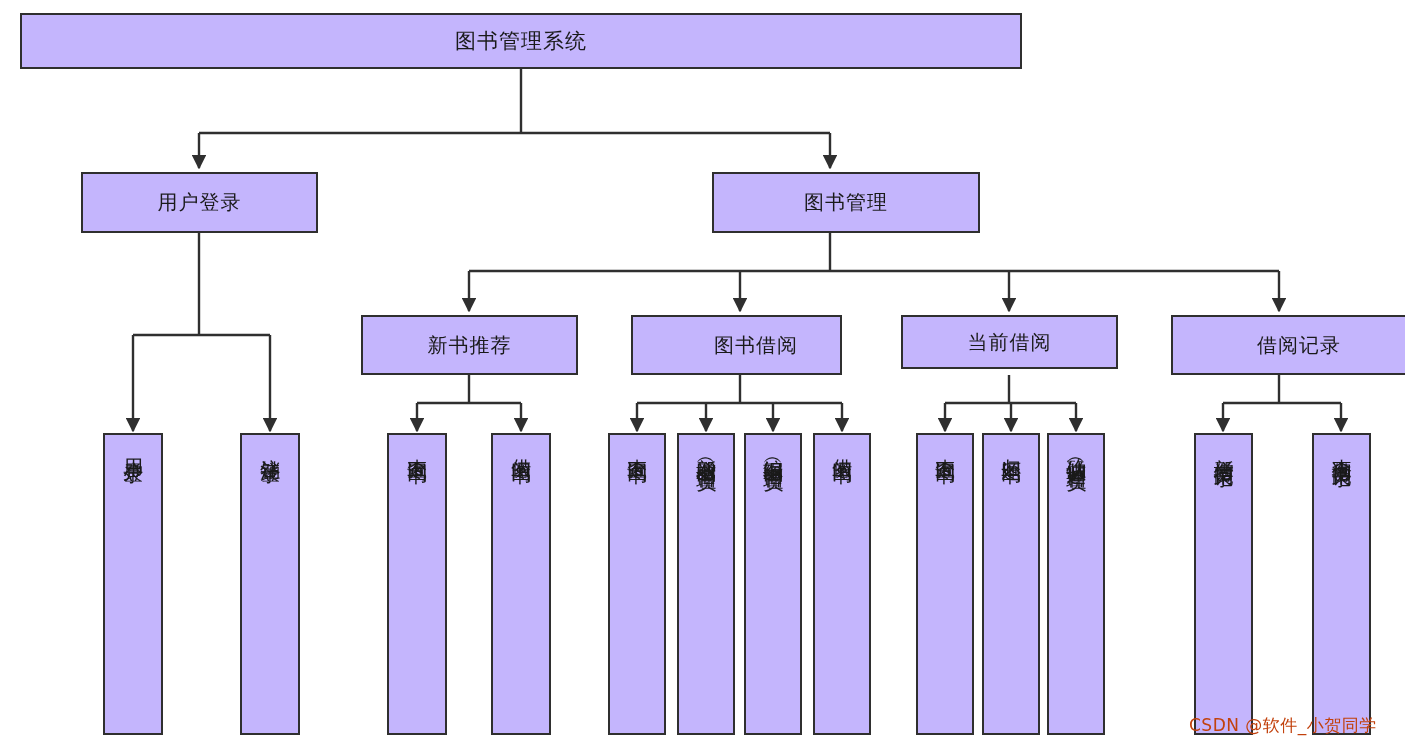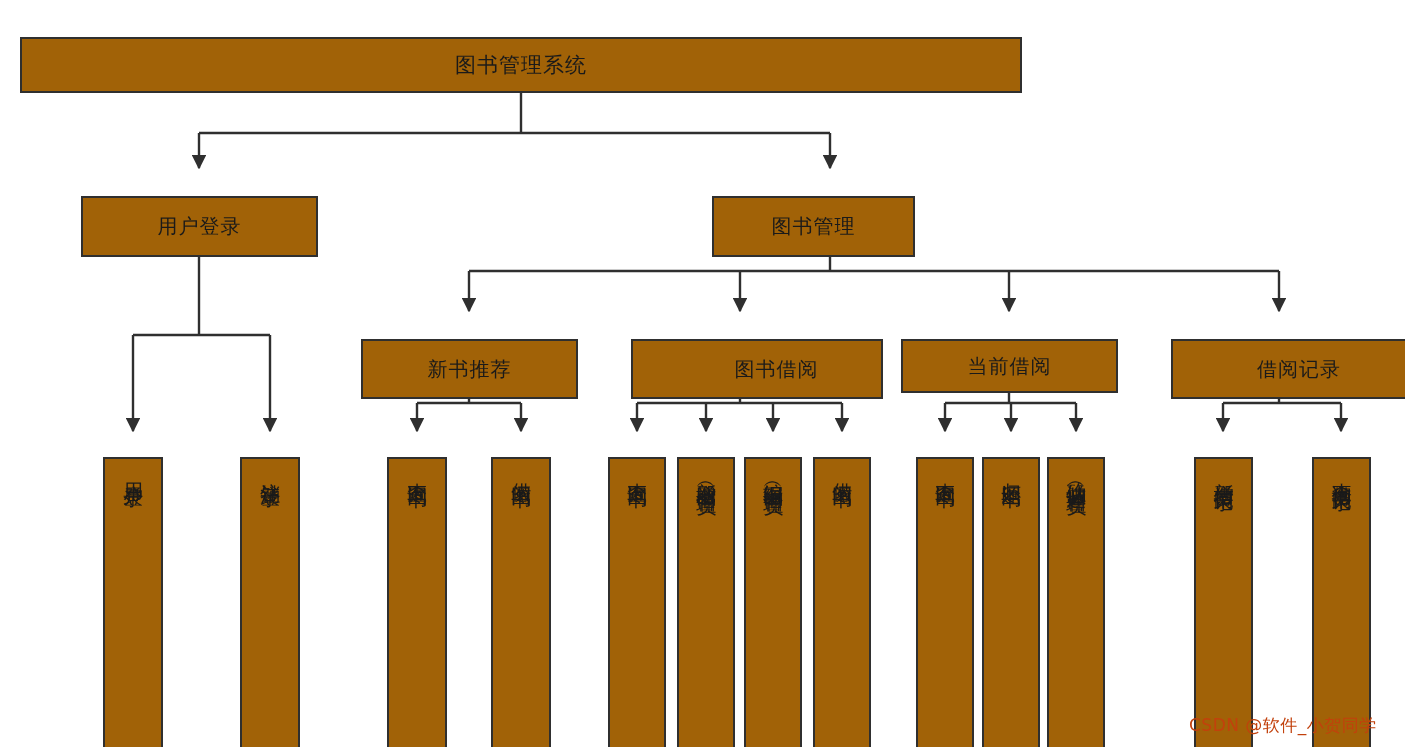--- a/index.html
+++ b/index.html
@@ -23,27 +23,26 @@
     position: absolute;
     left: 0;
     top: 0;
     width: 1405px;
     height: 747px;
     pointer-events: none;
   }
   .node {
     position: absolute;
     box-sizing: border-box;
-    background: #a16207;
+    background: #c4b5fd;
     border: 2px solid #2f2f2f;
     display: flex;
     align-items: center;
     justify-content: center;
     color: #1a1a1a;
-    margin-top: 24px;
   }
   .node.level-0 { font-size: 21px; }
   .node.level-1 { font-size: 20px; }
   .node.level-2 { font-size: 20px; }
   .node.leaf {
     font-size: 20px;
     line-height: 1.18;
     padding-top: 8px;
     align-items: flex-start;
     justify-content: center;
@@ -126,29 +125,29 @@
   </svg>
 
   <div class="node level-0" style="left:20px; top:13px; width:1002px; height:56px;">
     <span class="htext">图书管理系统</span>
   </div>
 
   <div class="node level-1" style="left:81px; top:172px; width:237px; height:61px;">
     <span class="htext">用户登录</span>
   </div>
 
-  <div class="node level-1" style="left:712px; top:172px; width:203px; height:61px;">
+  <div class="node level-1" style="left:712px; top:172px; width:268px; height:61px;">
     <span class="htext">图书管理</span>
   </div>
 
   <div class="node level-2" style="left:361px; top:315px; width:217px; height:60px;text-align:center;">
     <span class="htext">新书推荐</span>
   </div>
 
-  <div class="node level-2" style="left:631px; top:315px; width:252px; height:60px;padding-left:39px;">
+  <div class="node level-2" style="left:631px; top:315px; width:211px; height:60px;padding-left:39px;">
     <span class="htext">图书借阅</span>
   </div>
 
   <div class="node level-2" style="left:901px; top:315px; width:217px; height:54px;">
     <span class="htext">当前借阅</span>
   </div>
 
   <div class="node level-2" style="left:1171px; top:315px; width:256px; height:60px;">
     <span class="htext">借阅记录</span>
   </div>

